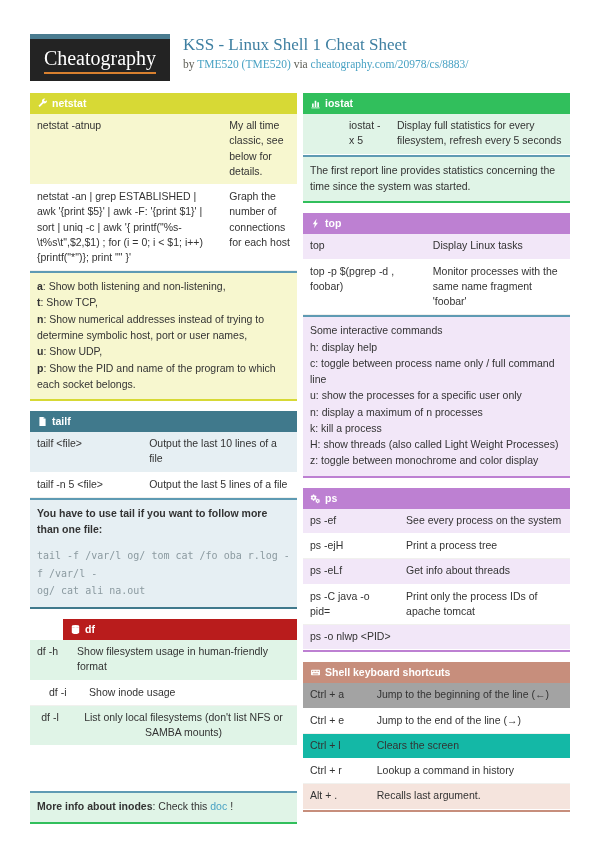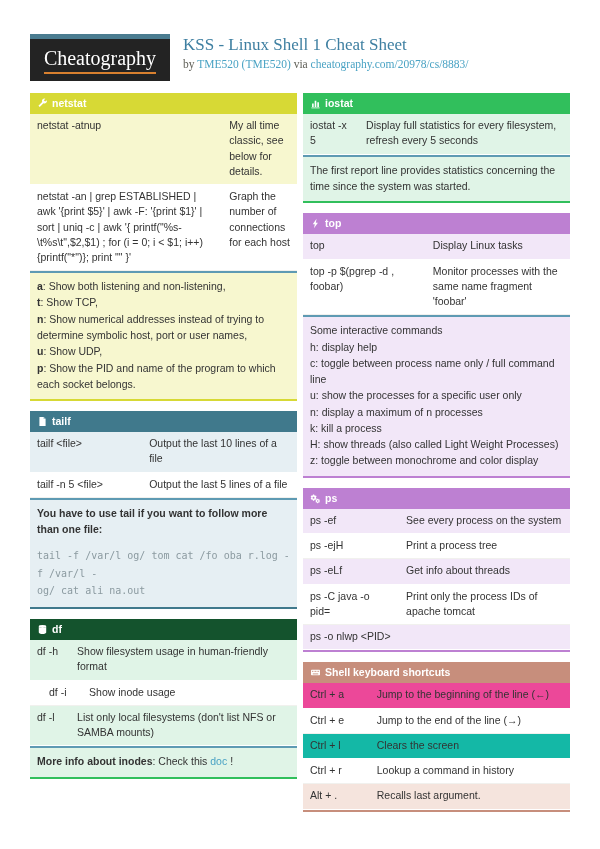--- a/index.html
+++ b/index.html
@@ -104,58 +104,58 @@
           </div>
           <div class="note" style="background: rgb(230, 239, 243); border-top-color: rgb(94, 154, 179);">
             <p><span class="b">You have to use tail if you want to follow more than one file:</span></p>
             <div class="codeblock">
               <div>tail -f /var/l og/ tom cat /fo oba r.log -f /var/l -</div>
               <div>og/ cat ali na.out</div>
             </div>
           </div>
         </section>
         <section class="card" style="border-bottom: 2px solid rgb(49, 191, 92);">
-          <div class="card-header" style="background: #14532d;">
+          <div class="card-header" style="background: #b91c1c; margin-left: 33px;">
             <span class="ic">
               <svg viewBox="0 0 16 16">
                 <ellipse cx="8" cy="3.6" rx="5.4" ry="2.1" fill="#fff"></ellipse>
                 <path fill="#fff" d="M2.6 3.6v8.6c0 1.2 2.4 2.2 5.4 2.2s5.4-1 5.4-2.2V3.6c0 1.2-2.4 2.1-5.4 2.1s-5.4-.9-5.4-2.1z"></path>
               </svg>
             </span>
             <span>df</span>
           </div>
           <div class="row" style="background: rgb(224, 244, 231);">
             <div class="cell-cmd" style="width: 15%;"><span>df -h</span></div>
             <div class="cell-desc"><span>Show filesystem usage in human-friendly format</span></div>
           </div>
           <div class="row plain">
             <div class="cell-cmd" style="width: 15%; margin-left: 12px;"><span>df -i</span></div>
             <div class="cell-desc"><span>Show inode usage</span></div>
           </div>
-          <div class="row" style="background: rgb(224, 244, 231);">
+          <div class="row" style="background: rgb(224, 244, 231); text-align: center;">
             <div class="cell-cmd" style="width: 15%;"><span>df -l</span></div>
             <div class="cell-desc"><span>List only local filesystems (don't list NFS or SAMBA mounts)</span></div>
           </div>
-          <div class="note" style="background: rgb(224, 244, 231); border-top-color: rgb(94, 154, 179);">
+          <div class="note" style="background: rgb(224, 244, 231); border-top-color: rgb(94, 154, 179); margin-top: 45px;">
             <p><span class="b">More info about inodes</span><span>: Check this </span><a class="link">doc</a><span> !</span></p>
           </div>
         </section>
       </div>
     <div class="col" id="col-1">
         <section class="card" style="border-bottom: 2px solid rgb(49, 191, 92);">
           <div class="card-header" style="background: rgb(49, 191, 92);">
             <span class="ic">
               <svg viewBox="0 0 16 16">
                 <path fill="#fff" d="M2 13.8h12v1.2H2z"></path>
                 <path fill="#fff" d="M3 8h2.4v5H3zM6.8 4h2.4v9H6.8zM10.6 6h2.4v7h-2.4z"></path>
               </svg>
             </span>
             <span>iostat</span>
           </div>
-          <div class="row" style="background: rgb(224, 244, 231);">
+          <div class="row" style="background: rgb(224, 244, 231); padding-left: 39px;">
             <div class="cell-cmd" style="width: 21%;"><span>iostat -x 5</span></div>
             <div class="cell-desc"><span>Display full statistics for every filesystem, refresh every 5 seconds</span></div>
           </div>
           <div class="note" style="background: rgb(224, 244, 231); border-top-color: rgb(94, 154, 179);">
             <p><span>The first report line provides statistics concerning the time since the system was started.</span></p>
           </div>
         </section>
         <section class="card" style="border-bottom: 2px solid rgb(189, 128, 210);">
           <div class="card-header" style="background: rgb(189, 128, 210);">
             <span class="ic">
@@ -224,21 +224,21 @@
                   <rect x="5.2" y="5.6" width="1.4" height="1.4"></rect>
                   <rect x="7.4" y="5.6" width="1.4" height="1.4"></rect>
                   <rect x="9.6" y="5.6" width="1.4" height="1.4"></rect>
                   <rect x="11.8" y="5.6" width="1.4" height="1.4"></rect>
                   <rect x="4" y="9.4" width="8" height="1.3"></rect>
                 </g>
               </svg>
             </span>
             <span>Shell keyboard shortcuts</span>
           </div>
-          <div class="row" style="background: #ec4899;">
+          <div class="row" style="background: #a3a3a3;">
             <div class="cell-cmd" style="width: 25%;"><span>Ctrl + a</span></div>
             <div class="cell-desc"><span>Jump to the beginning of the line (←)</span></div>
           </div>
           <div class="row plain">
             <div class="cell-cmd" style="width: 25%;"><span>Ctrl + e</span></div>
             <div class="cell-desc"><span>Jump to the end of the line (→)</span></div>
           </div>
           <div class="row" style="background: #14b8a6;">
             <div class="cell-cmd" style="width: 25%;"><span>Ctrl + l</span></div>
             <div class="cell-desc"><span>Clears the screen</span></div>

